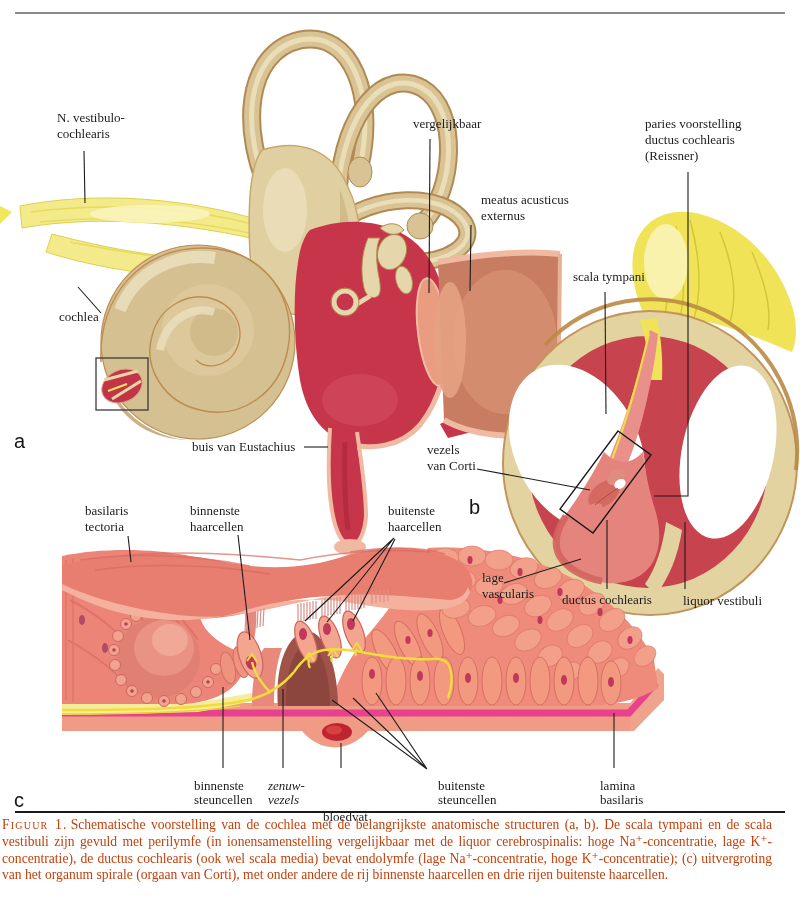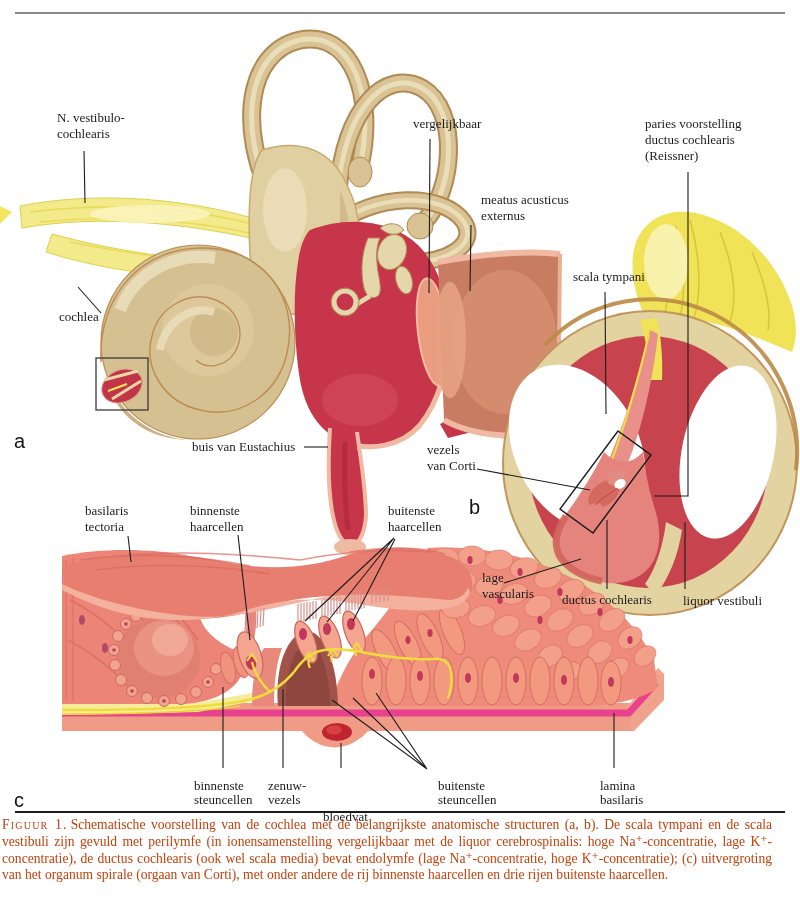--- a/index.html
+++ b/index.html
@@ -376,21 +376,21 @@
   <div class="panel-letter" style="left:469px;top:496px;">b</div>
 
   <div class="lbl" style="left:85px;top:503px;">basilaris
 tectoria</div>
   <div class="lbl" style="left:190px;top:503px;">binnenste
 haarcellen</div>
   <div class="lbl" style="left:388px;top:503px;">buitenste
 haarcellen</div>
   <div class="lbl lbl-tight" style="left:194px;top:779px;">binnenste
 steuncellen</div>
-  <div class="lbl lbl-tight" style="left:268px;top:779px;">zenuw-
+  <div class="lbl lbl-tight" style="left:268px;top:779px;font-style:italic;">zenuw-
 vezels</div>
   <div class="lbl lbl-tight" style="left:323px;top:779px;margin-top:31px;">bloedvat</div>
   <div class="lbl lbl-tight" style="left:438px;top:779px;">buitenste
 steuncellen</div>
   <div class="lbl lbl-tight" style="left:600px;top:779px;">lamina
 basilaris</div>
   <div class="panel-letter" style="left:14px;top:789px;">c</div>
 
   <div class="rule-bottom"></div>
 

